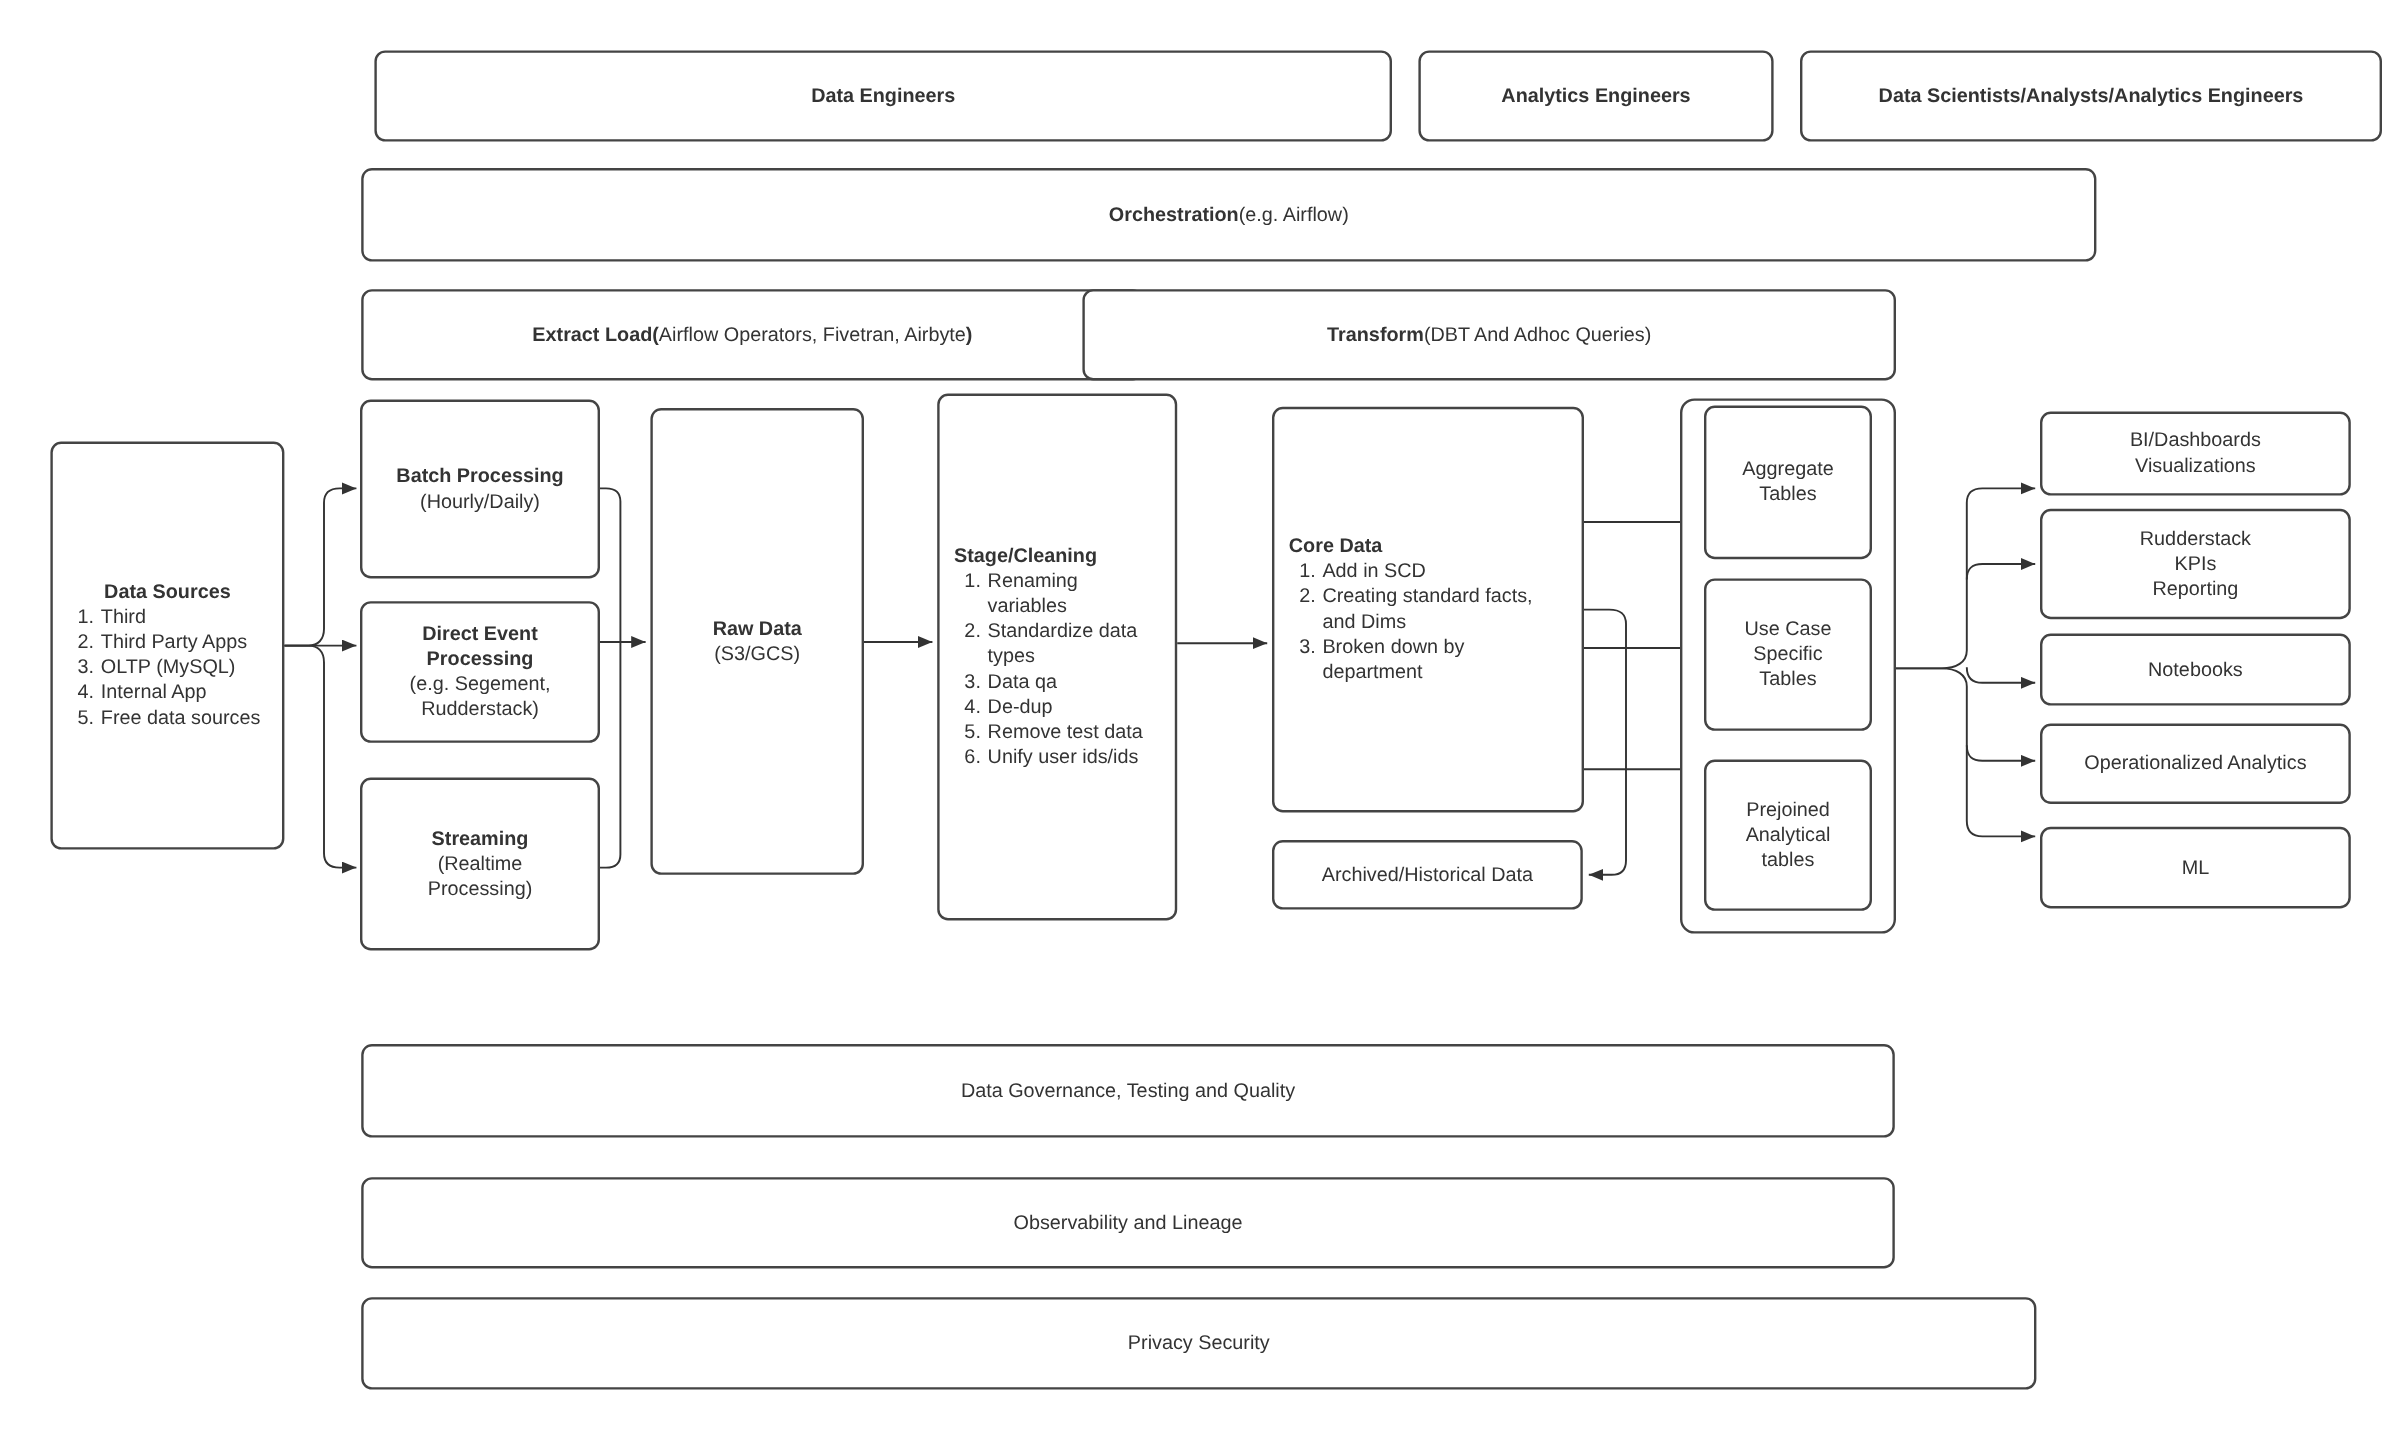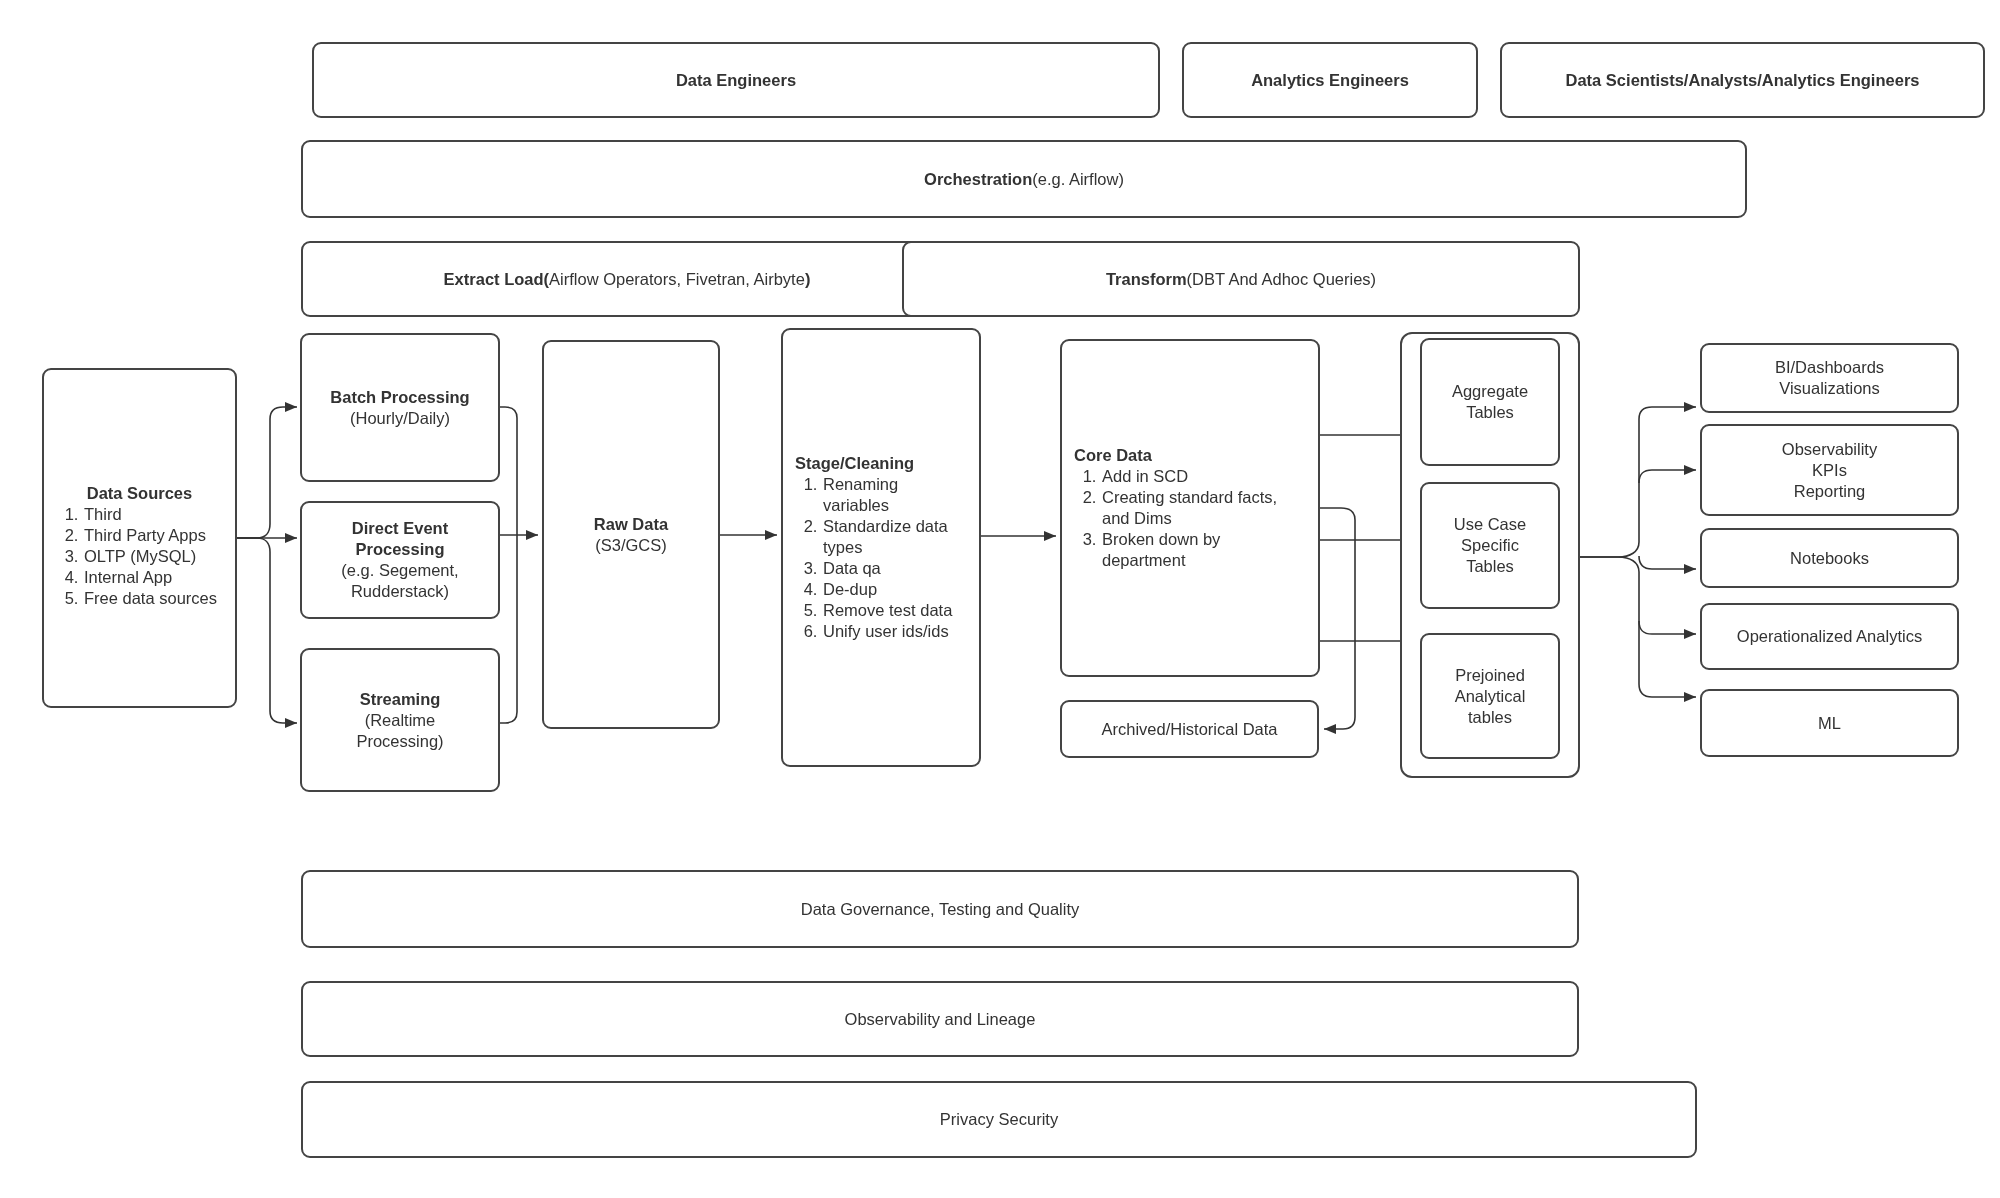--- a/index.html
+++ b/index.html
@@ -157,21 +157,21 @@
     <span class="ln">Prejoined</span>
     <span class="ln">Analytical</span>
     <span class="ln">tables</span>
   </div>
 
   <div class="box ctr" style="left:1700px;top:343px;width:259px;height:70px">
     <span class="ln">BI/Dashboards</span>
     <span class="ln">Visualizations</span>
   </div>
   <div class="box ctr" style="left:1700px;top:424px;width:259px;height:92px">
-    <span class="ln">Observability</span>
+    <span class="ln">Rudderstack</span>
     <span class="ln">KPIs</span>
     <span class="ln">Reporting</span>
   </div>
   <div class="box ctr" style="left:1700px;top:528px;width:259px;height:60px">
     <span class="ln">Notebooks</span>
   </div>
   <div class="box ctr" style="left:1700px;top:603px;width:259px;height:67px">
     <span class="ln">Operationalized Analytics</span>
   </div>
   <div class="box ctr" style="left:1700px;top:689px;width:259px;height:68px">

